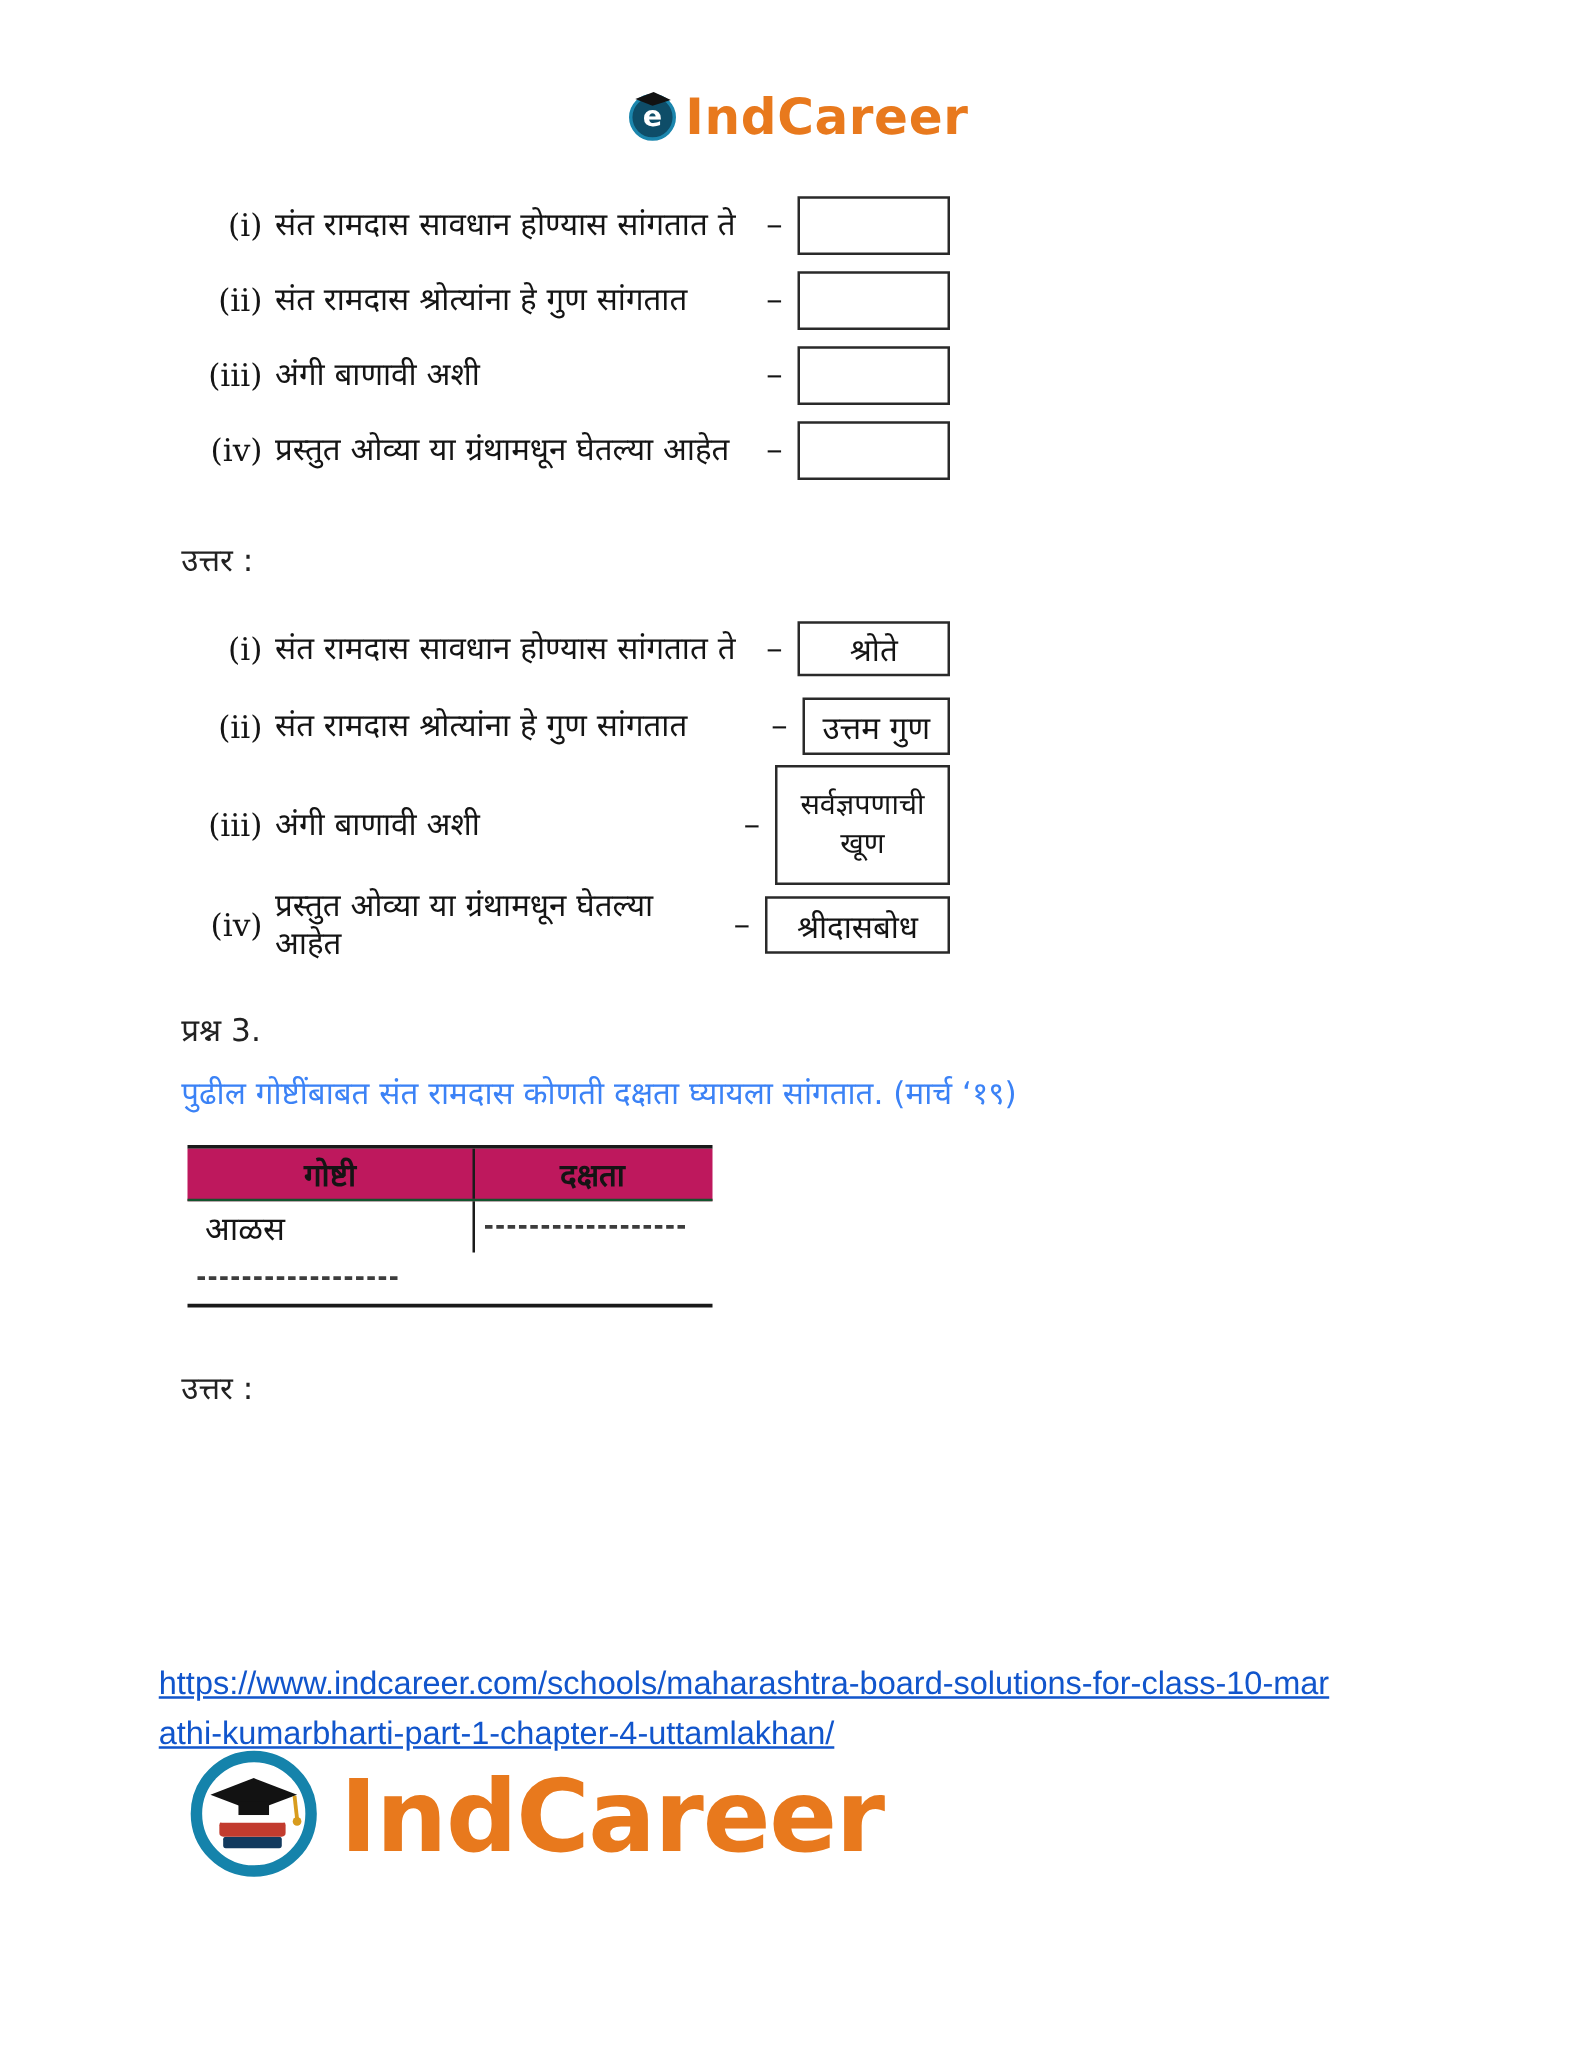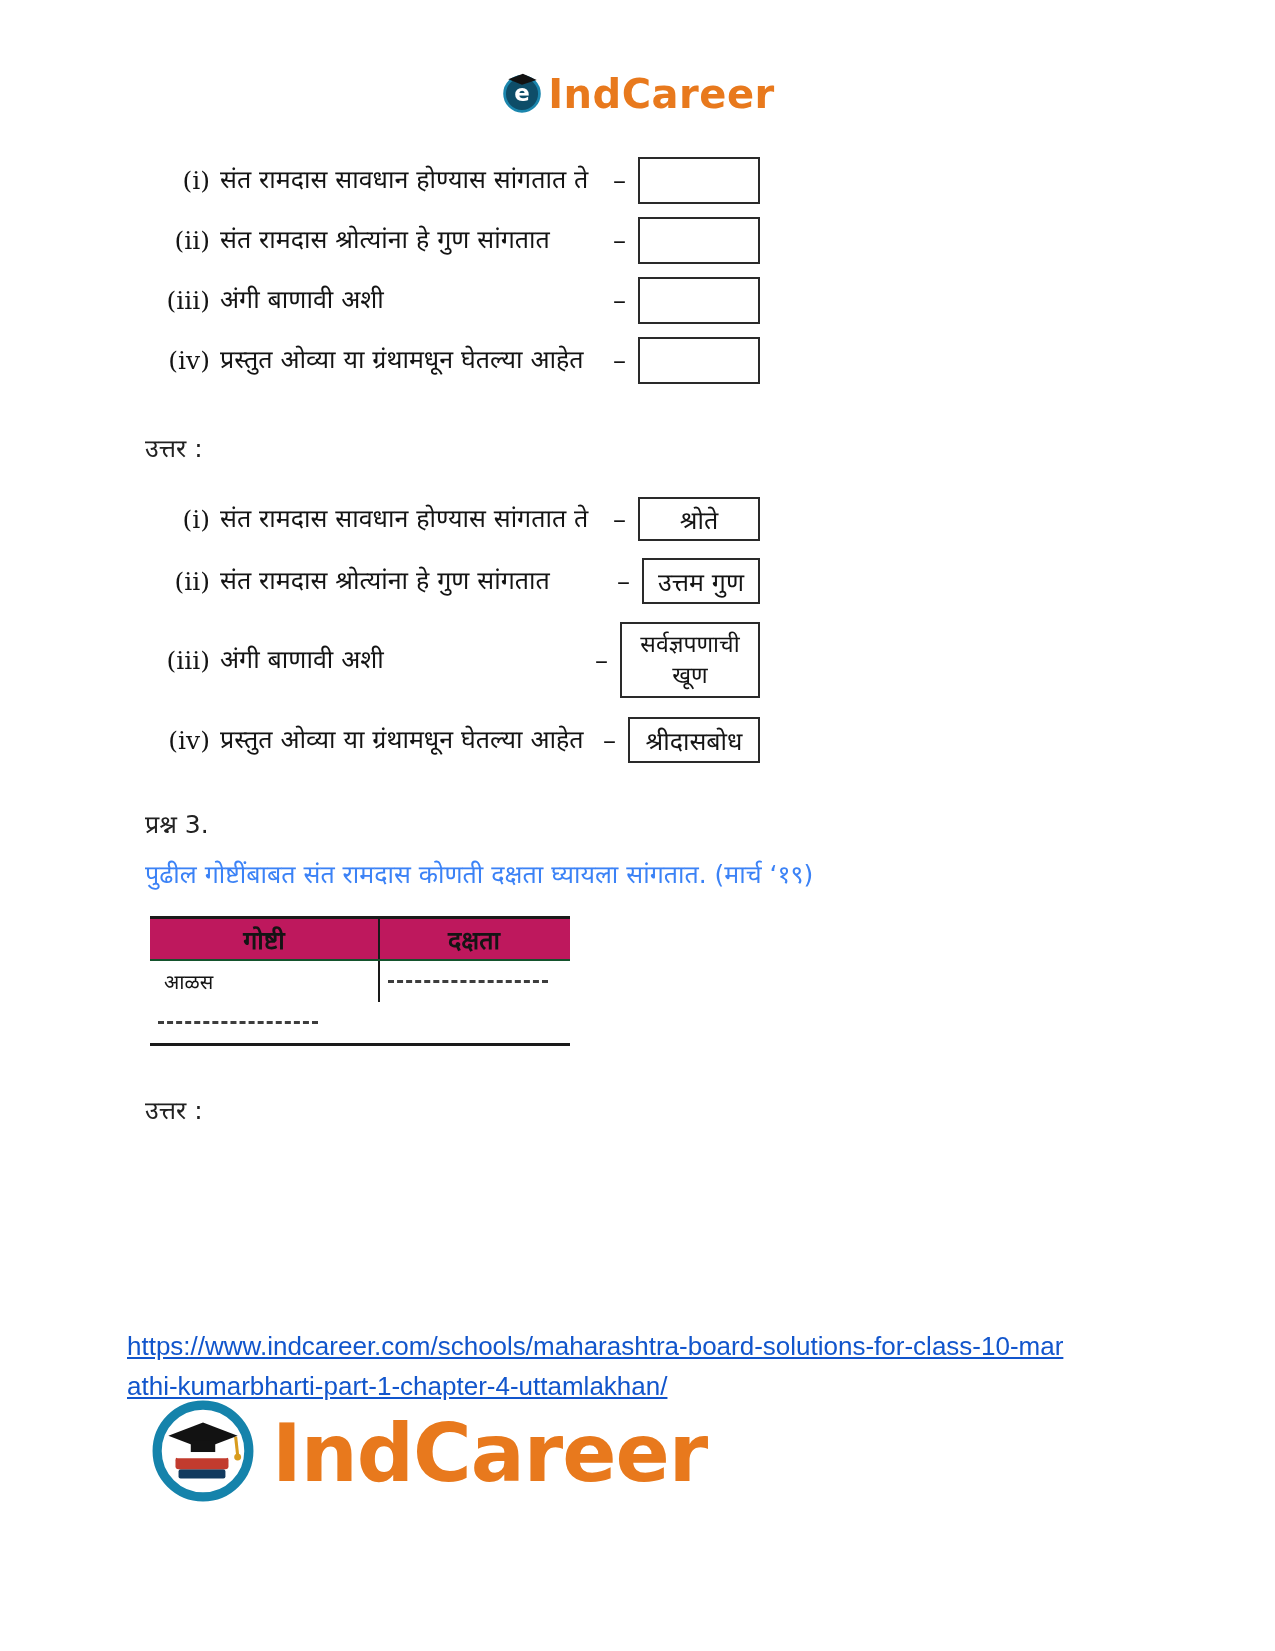--- a/index.html
+++ b/index.html
@@ -26,42 +26,42 @@
   .r60 { height:60px; }
   .r62 { height:62px; }
   .r96 { height:96px; }
   .r64 { height:64px; }
   .box { border:2px solid #2a2a2a; background:#fff; display:flex; flex:0 0 auto;
          align-items:center; justify-content:center; text-align:center;
          font-size:25px; font-family:"DejaVu Serif", serif; color:#141414; }
   .b0 { width:122px; height:47px; }
   .b1 { width:122px; height:44px; }
   .b2 { width:118px; height:46px; }
-  .b3 { width:140px; height:76px; font-size:23px; line-height:1.35; padding:3px; }
-  .b4 { width:132px; height:46px; }
+  .b3 { width:140px; height:96px; font-size:23px; line-height:1.35; padding:3px; }
+  .b4 { width:148px; height:46px; }
 
   
   .plain-label { position:absolute; left:145px; font-size:25px; color:#222222;
     font-family:"DejaVu Sans", sans-serif; }
   #answer-label-1 { top:430px; }
   #q3-label  { top:806px;text-align:center; }
   #q3-text   { top:856px; color:#3b82f6; width:990px; }
   #answer-label-2 { top:1092px; }
 
   
   .q3-table { position:absolute; left:150px; top:916px; width:420px;
     border-top:3px solid #1a1a1a; border-bottom:3px solid #1a1a1a;
     font-family:"DejaVu Serif", serif; color:#141414; }
   .thead { display:flex; background:#be185d; border-bottom:2px solid #14532d;text-align:right; }
   .th { font-weight:bold; font-size:25px; height:40px; display:flex;
         align-items:center; justify-content:center; }
   .col1 { width:230px; border-right:2px solid #1a1a1a; flex:0 0 auto; }
   .col2 { width:188px; flex:0 0 auto; }
   .trow { display:flex; }
-  .td { height:41px; display:flex; align-items:center; font-size:20px; }
+  .td { height:41px; display:flex; align-items:center; font-size:26px; }
   .td.col1 { padding-left:14px; justify-content:flex-start; }
   .td.col2 { padding-left:8px; justify-content:flex-start; }
   .dashline { width:160px; border-top:3px dashed #3d3d3d; }
 
   
   .url { position:absolute; left:127px; top:1326px; width:940px; display:block;
     font-size:26px; line-height:1.55; color:#1155cc; text-decoration:underline;
     word-break:break-all; cursor:pointer; font-family:"Liberation Sans","DejaVu Sans",sans-serif; }
   .bottom-logo { position:absolute; left:150px; top:1398px;
     display:flex; align-items:center; gap:16px; }

